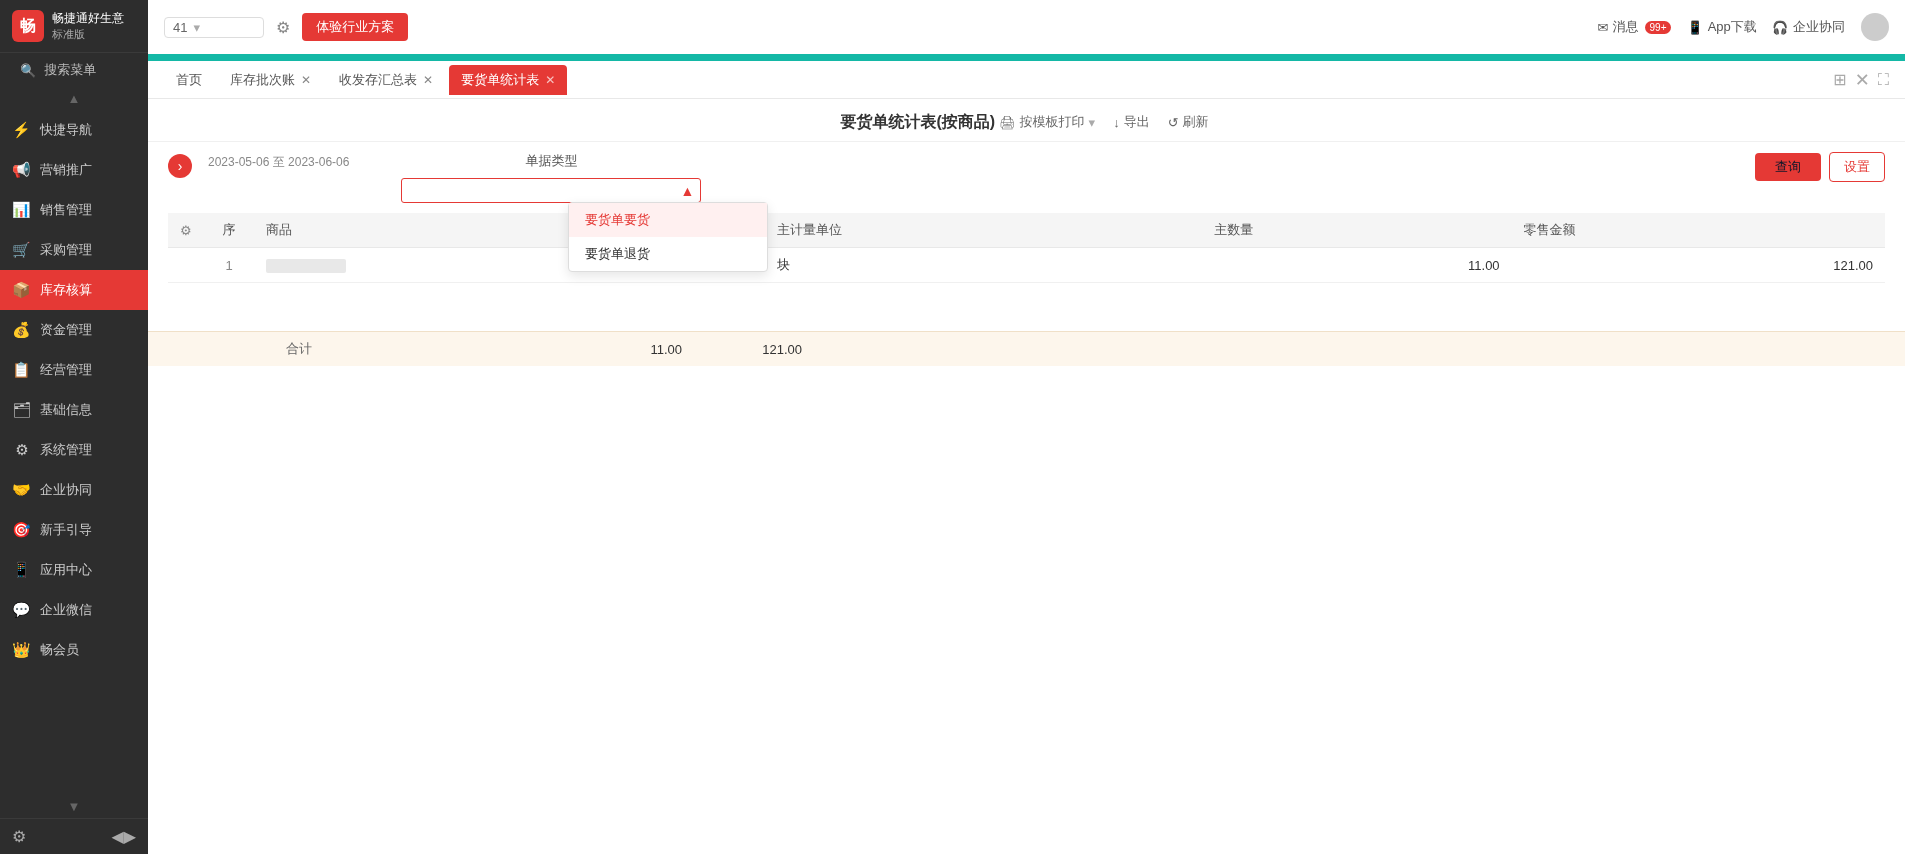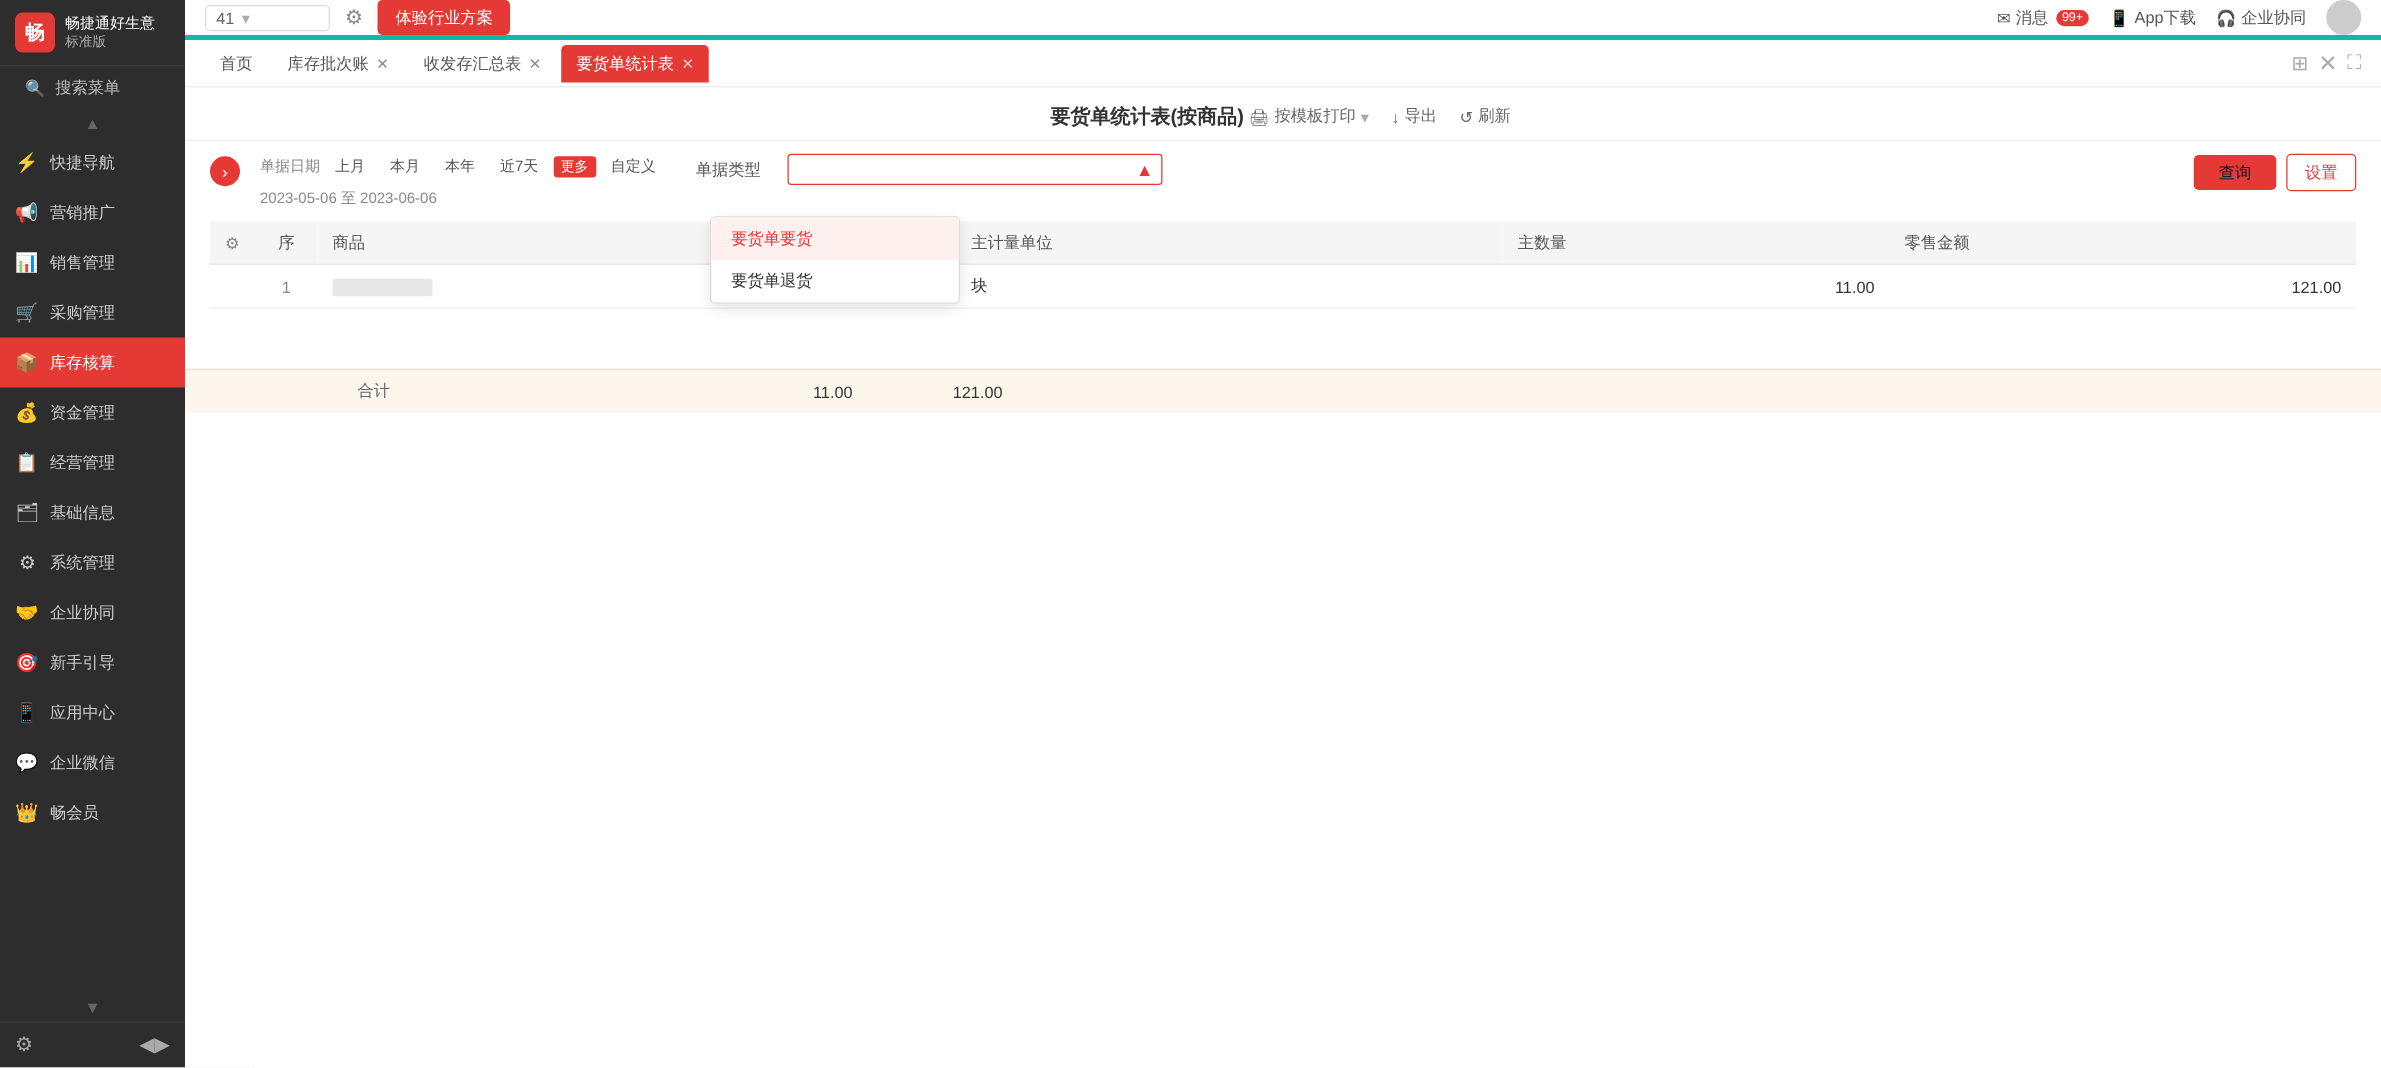--- a/index.html
+++ b/index.html
@@ -71,22 +71,22 @@
       background: #f5f5f5;
       overflow: hidden;
     }
 
     
     .topbar {
       background: #fff;
       display: flex;
       align-items: center;
       padding: 0 16px;
-      height: 32px;
-      border-bottom: 4px solid #14b8a6;
+      height: 61px;
+      border-bottom: 7px solid #14b8a6;
       flex-shrink: 0;
       justify-content: space-between;
     }
     .topbar-left { display: flex; align-items: center; gap: 12px; }
     .topbar-selector {
       display: flex; align-items: center;
       border: 1px solid #ddd;
       border-radius: 4px;
       padding: 2px 8px;
       font-size: 13px;
@@ -193,22 +193,23 @@
     }
     .filter-date-btn.more {
       background: #e53935; color: white; border-radius: 3px;
       padding: 1px 6px; font-size: 11px;
     }
     .filter-date-btn.custom { color: #555; }
     .filter-date-range { font-size: 12px; color: #888; margin-top: 2px; }
 
     
     .filter-type-group {
-      display: flex; align-items: center; gap: 21px;
-      margin-left: 8px;
+      display: flex; align-items: center; gap: 8px;
+      margin-left: 36px;
+      flex-direction: column;
     }
     .filter-type-label { color: #555; font-size: 13px; flex-shrink: 0; }
     .filter-type-input {
       display: flex; align-items: center;
       border: 1px solid #e53935;
       border-radius: 3px;
       min-width: 300px;
       position: relative;
     }
     .filter-type-input input {
@@ -491,31 +492,20 @@
           <span>↺</span>
           <span>刷新</span>
         </div>
       </div>
     </div>
 
     <div class="filter-bar">
       <div class="filter-expand-btn">›</div>
 
       <div class="filter-group">
-        <div style="display:flex;align-items:center;gap:4px;">
-          <span class="filter-label">单据日期</span>
-          <div class="filter-date-btns">
-            <button class="filter-date-btn">上月</button>
-            <button class="filter-date-btn">本月</button>
-            <button class="filter-date-btn">本年</button>
-            <button class="filter-date-btn">近7天</button>
-            <button class="filter-date-btn more">更多</button>
-            <button class="filter-date-btn custom">自定义</button>
-          </div>
-        </div>
         <div class="filter-date-range">2023-05-06 至 2023-06-06</div>
       </div>
 
       <div class="filter-type-group">
         <span class="filter-type-label">单据类型</span>
         <div class="filter-type-input">
           <input type="text" placeholder="" style="">
           <span class="filter-type-chevron">▲</span>
         </div>
       </div>

